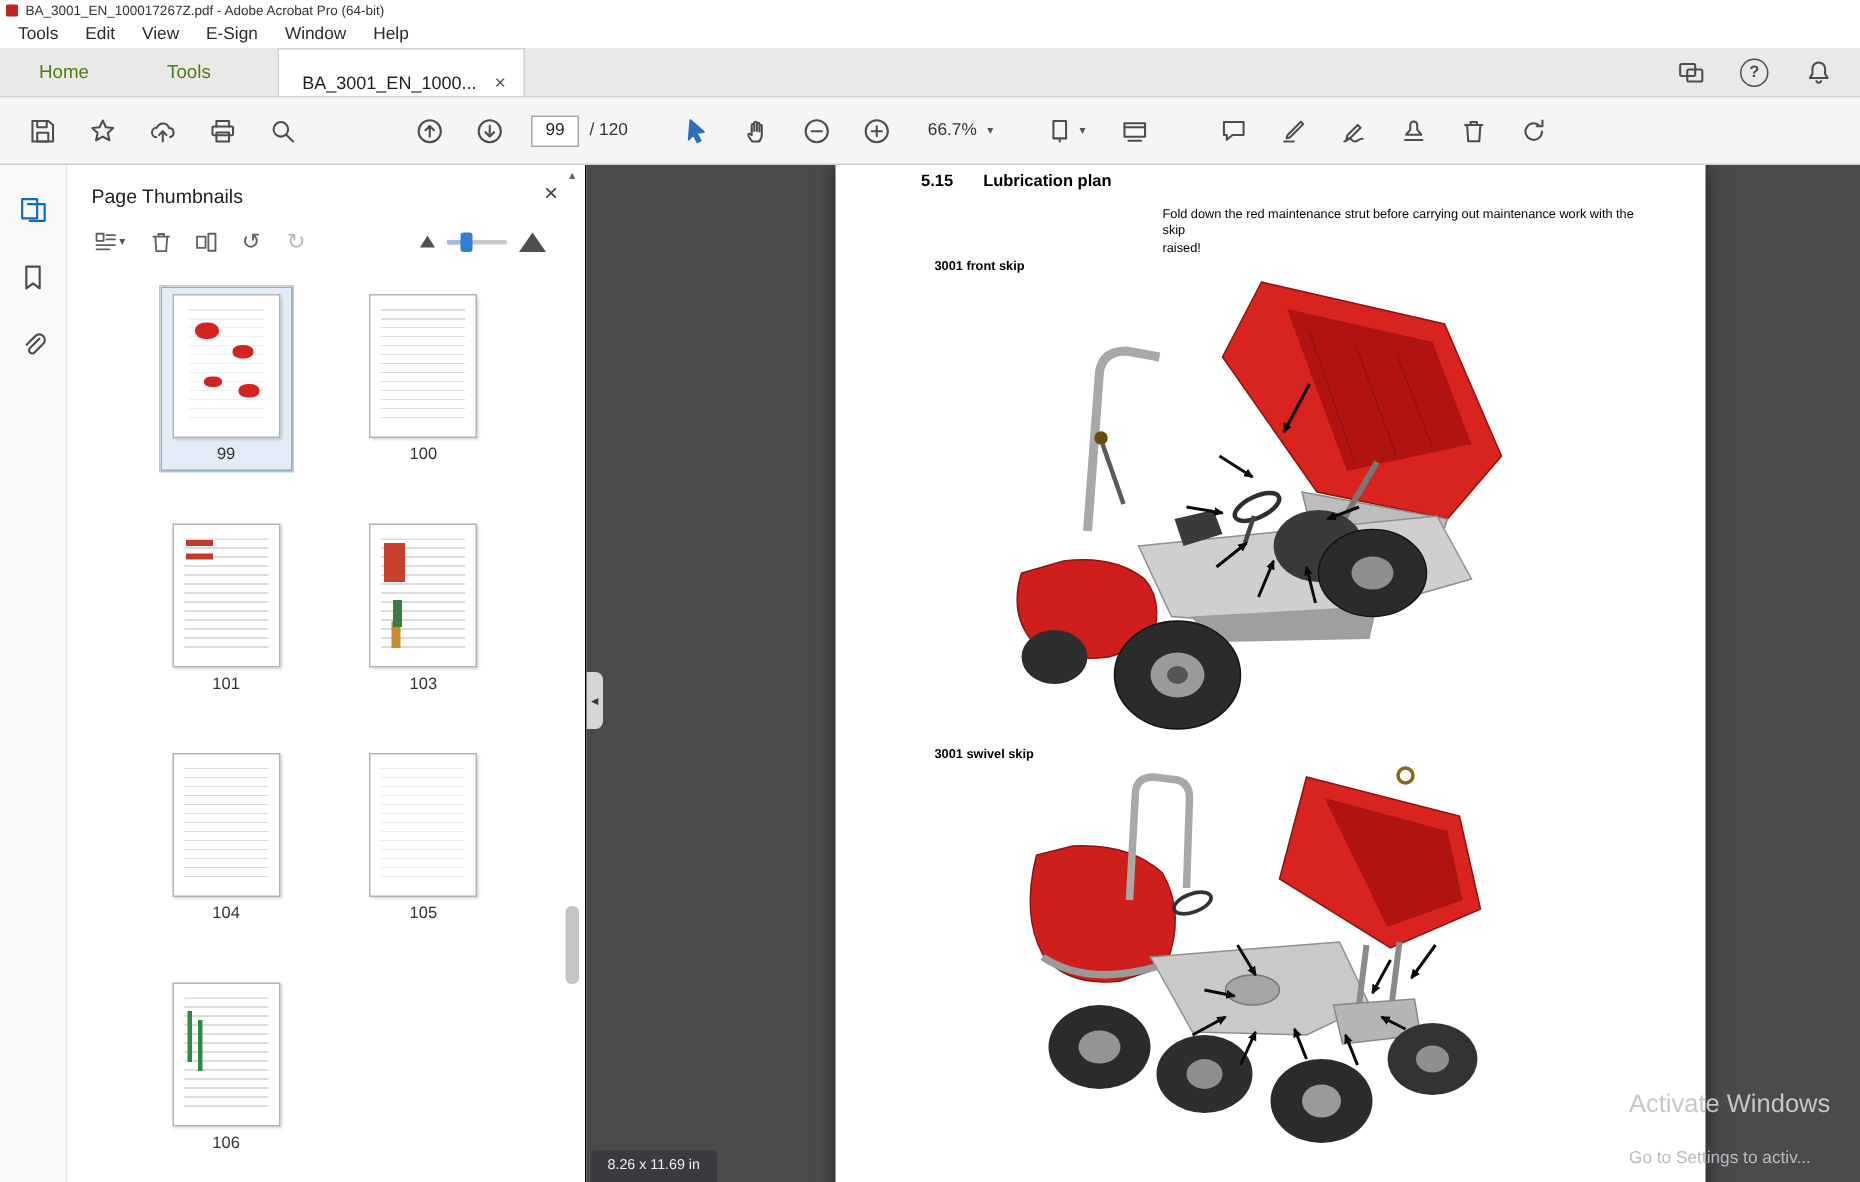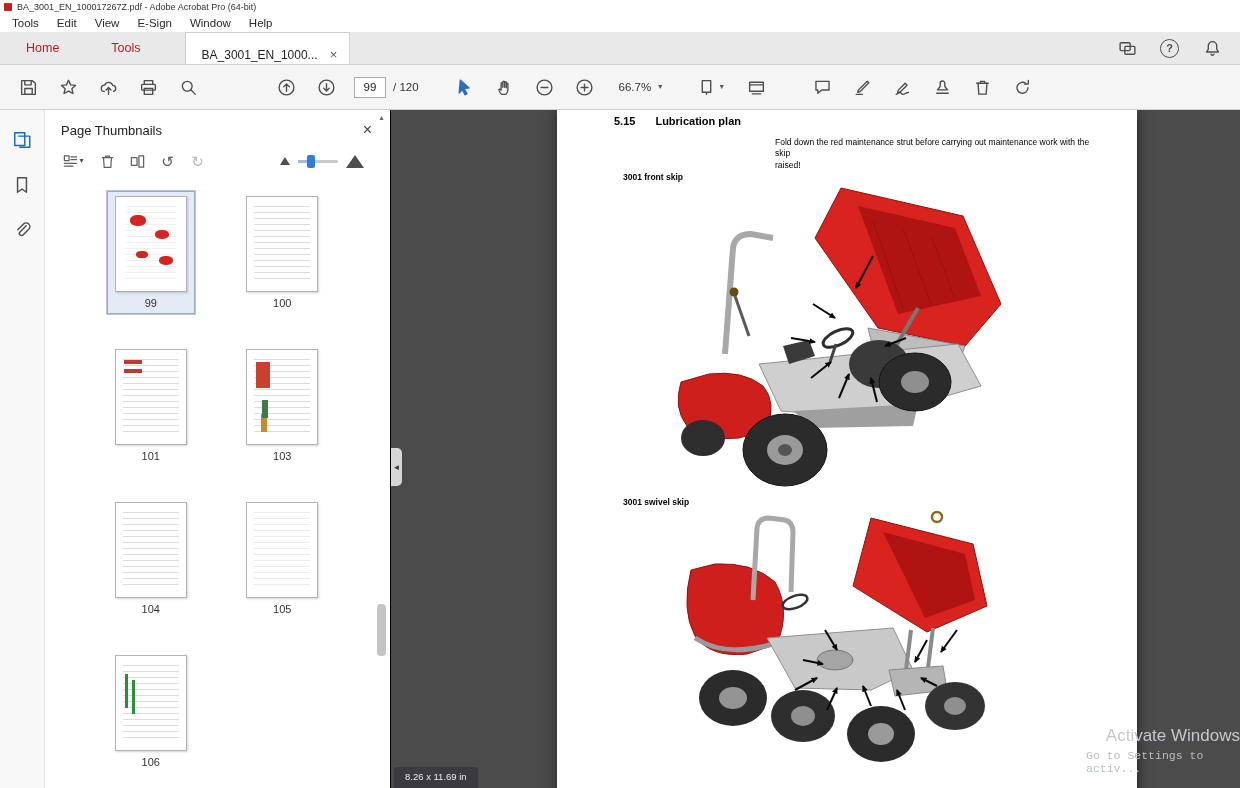--- a/index.html
+++ b/index.html
@@ -13,21 +13,21 @@
   .acro-logo { width:8px; height:8px; background:#c1241c; border-radius:1px; flex:0 0 auto; }
 
   
   .menubar { height:19px; display:flex; align-items:center; padding-left:3px;
              font-size:11.5px; color:#2b2b2b; background:#fff; }
   .menu-item { padding:2px 9px; }
 
   
   .tabbar { height:33px; background:#e9e9e9; border-bottom:1px solid #cfcfcf;
             display:flex; align-items:stretch; }
-  .tab { display:flex; align-items:center; padding:0 26px; font-size:12.5px; color:#b91c1c; }
+  .tab { display:flex; align-items:center; padding:0 26px; font-size:12.5px; color:#4d7c0f; }
   .doc-tab { background:#fff; border:1px solid #cfcfcf; border-bottom:none;
              display:flex; align-items:center; gap:12px; padding:12px 12px 0 16px;
              font-size:12px; color:#1f1f1f; margin-left:18px; }
   .tab-close { font-size:13px; color:#555; line-height:1; }
   .tabbar-right { margin-left:auto; display:flex; align-items:center; gap:21px; padding-right:16px; }
   .circle-glyph { width:19px; height:19px; border:1.4px solid #4d4d4d; border-radius:50%;
                   display:flex; align-items:center; justify-content:center;
                   font-size:11px; color:#4d4d4d; font-weight:bold; }
 
   
@@ -116,21 +116,21 @@
   .fig1-label { left:66px; top:62px; }
   .fig2-label { left:66px; top:387px; }
   .fig1 { position:absolute; left:106px; top:76px; }
   .fig2 { position:absolute; left:118px; top:400px; }
 
   .size-badge { position:absolute; left:3px; bottom:0; background:#3a3a40; color:#ececec;
                 font-size:9.5px; padding:4px 11px 6px 11px; border-radius:3px 3px 0 0; }
 
   .watermark { position:absolute; left:1086px; top:726px; z-index:30; pointer-events:none; }
   .wm1 { font-size:17px; color:#c3c8cd;text-align:right; }
-  .wm2 { font-size:11.5px; color:#b6bcc2; margin-top:3px;font-family:Liberation Mono, monospace; }
+  .wm2 { font-size:11.5px; color:#b6bcc2; margin-top:20px; }
 </style>
 </head>
 <body>
 
 <div id="app">
 
   <div class="titlebar">
     <span class="acro-logo"></span>
     <span>BA_3001_EN_100017267Z.pdf - Adobe Acrobat Pro (64-bit)</span>
   </div>

